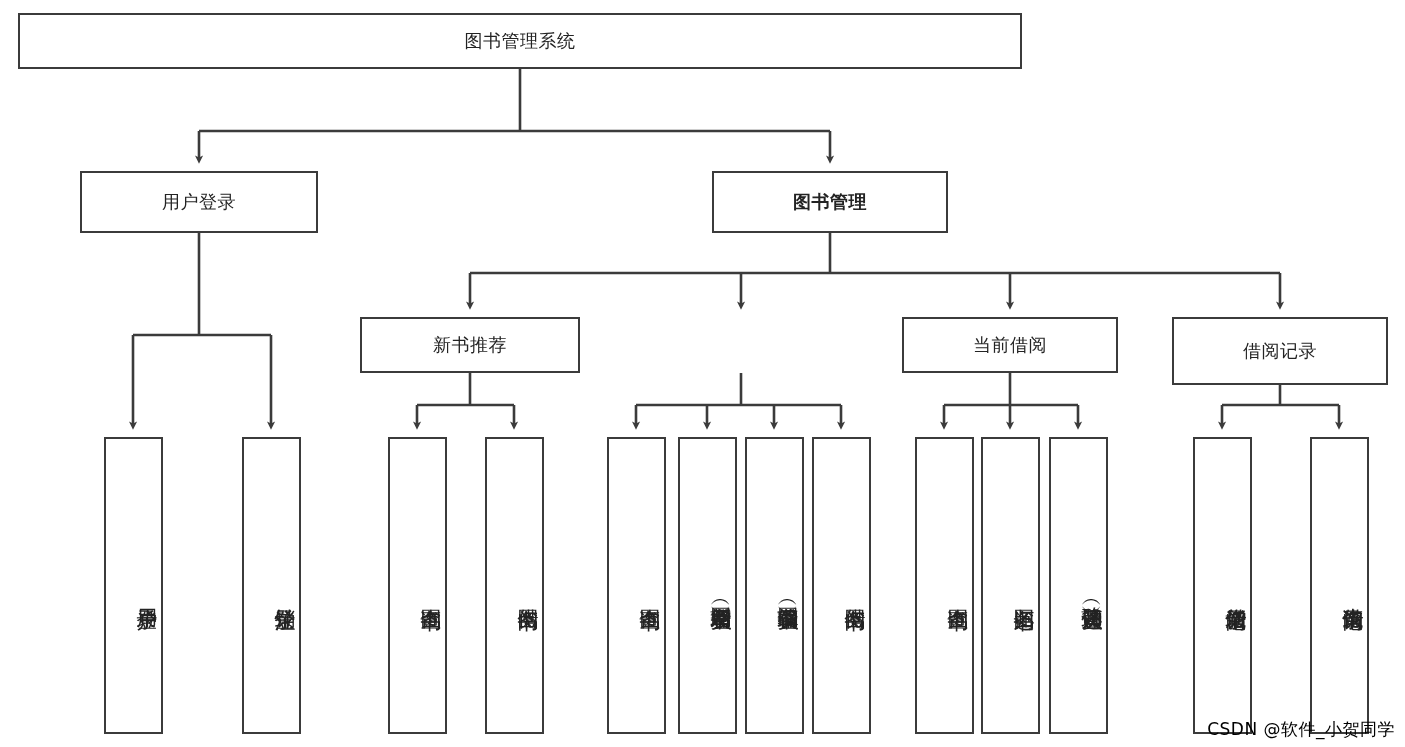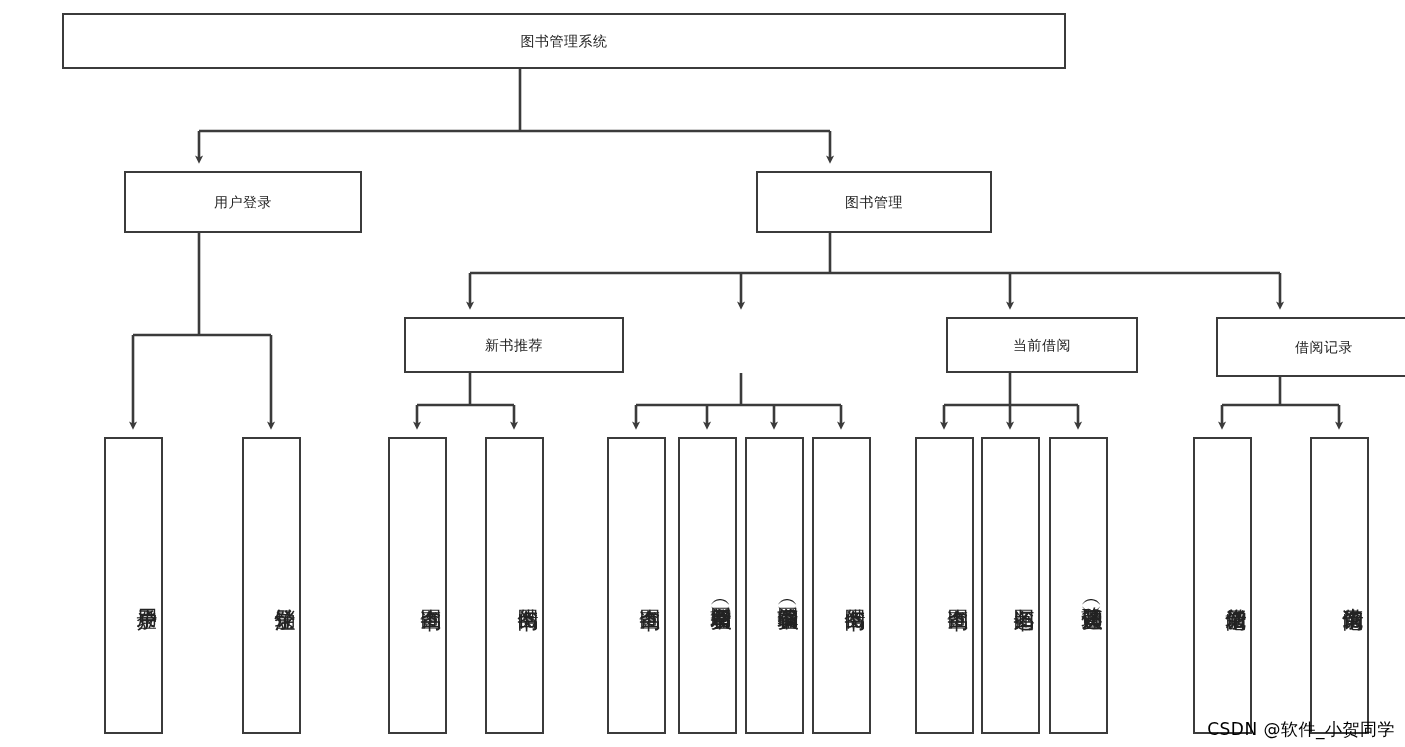--- a/index.html
+++ b/index.html
@@ -29,23 +29,22 @@
     box-sizing: border-box;
     border: 2px solid #3b3b3b;
     background: #ffffff;
     display: flex;
     align-items: center;
     justify-content: center;
     color: #232323;
     letter-spacing: 0.5px;
   }
   .node.horiz {
-    font-size: 14px;
+    font-size: 18px;
     line-height: 1.2;
-    margin-left: 44px;
   }
   .node.vert {
     font-size: 21px;
     line-height: 1.38;
     writing-mode: vertical-rl;
     text-orientation: upright;
     align-items: flex-start;
     justify-content: center;
     padding-top: 14px;
   }
@@ -126,31 +125,31 @@
     </g>
   </svg>
 
   <div class="node horiz" style="left:18px; top:13px; width:1004px; height:56px;">
     <span class="node-label">图书管理系统</span>
   </div>
 
   <div class="node horiz" style="left:80px; top:171px; width:238px; height:62px;">
     <span class="node-label">用户登录</span>
   </div>
-  <div class="node horiz" style="left:712px; top:171px; width:236px; height:62px;">
+  <div class="node horiz" style="left:712px; top:171px; width:236px; height:62px;font-weight:bold;">
     <span class="node-label">图书管理</span>
   </div>
 
   <div class="node horiz" style="left:360px; top:317px; width:220px; height:56px;text-align:center;">
     <span class="node-label">新书推荐</span>
   </div>
-  <div class="node horiz" style="left:902px; top:317px; width:192px; height:56px;text-align:right;">
+  <div class="node horiz" style="left:902px; top:317px; width:216px; height:56px;text-align:right;">
     <span class="node-label">当前借阅</span>
   </div>
-  <div class="node horiz" style="left:1172px; top:317px; width:216px; height:60px;">
+  <div class="node horiz" style="left:1172px; top:317px; width:216px; height:68px;">
     <span class="node-label">借阅记录</span>
   </div>
 
   <div class="node vert" style="left:104px; top:437px; width:59px; height:297px;">
     <span class="node-label">用户登录</span>
   </div>
   <div class="node vert" style="left:242px; top:437px; width:59px; height:297px;">
     <span class="node-label">注销登录</span>
   </div>
   <div class="node vert" style="left:388px; top:437px; width:59px; height:297px;">

